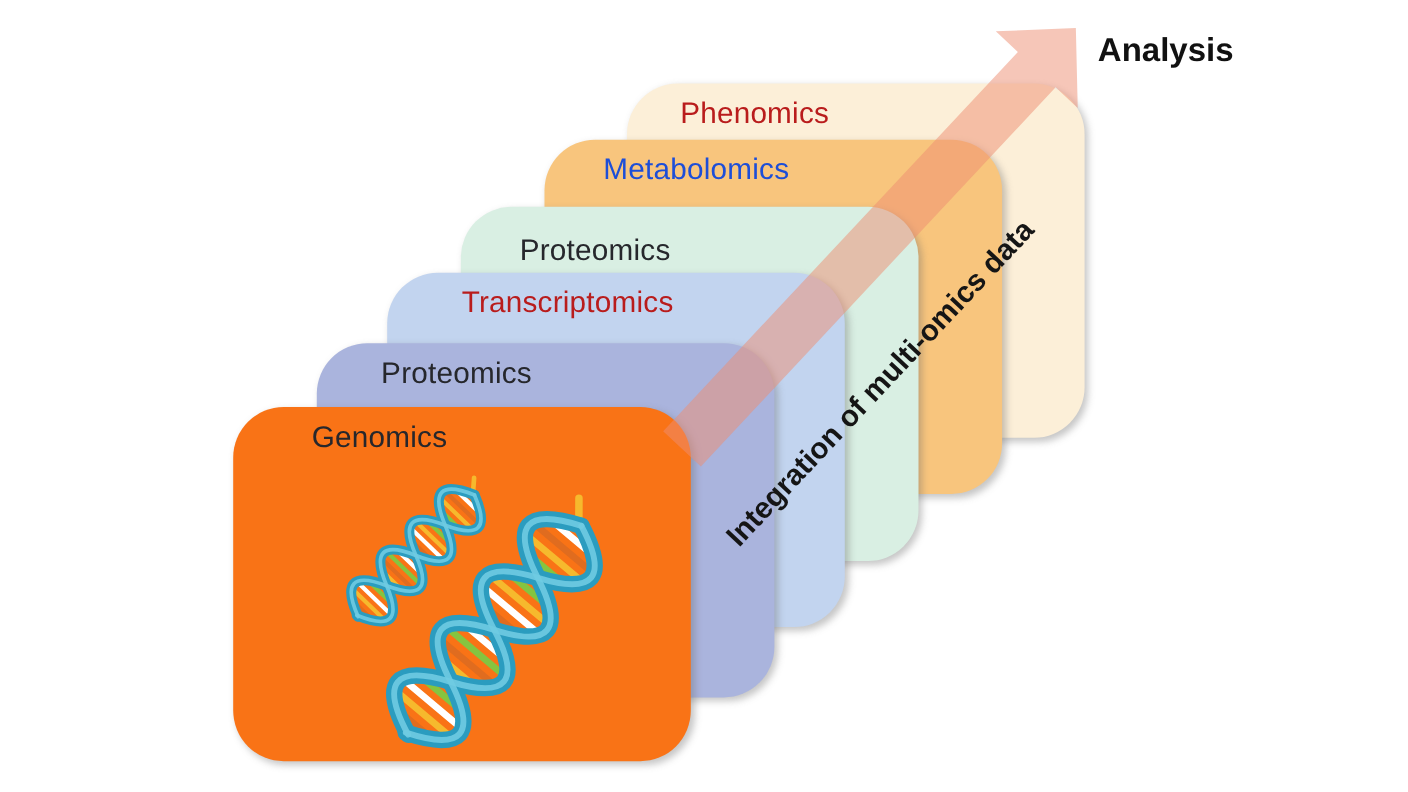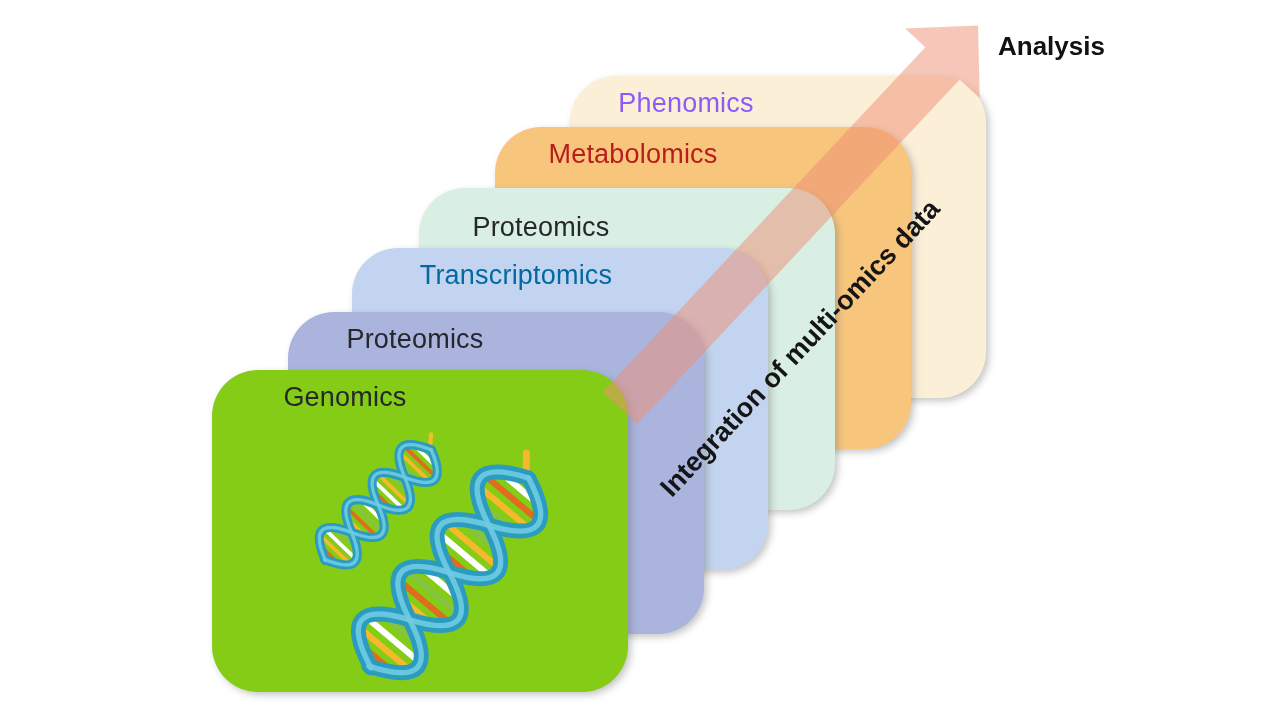--- a/index.html
+++ b/index.html
@@ -24,44 +24,44 @@
   .dna-svg{position:absolute;left:0;top:0;width:416px;height:322px;}
   .arrow-svg{position:absolute;left:0;top:0;width:1280px;height:720px;pointer-events:none;}
   .diagonal-label{
     position:absolute;left:550px;top:327px;width:500px;height:42px;line-height:42px;
     text-align:center;font-size:27px;font-weight:bold;
     transform:rotate(-46.9deg);transform-origin:center center;
     white-space:nowrap;
   }
   .analysis-label{
     position:absolute;left:998px;top:28px;height:36px;line-height:36px;
-    font-size:26px;font-weight:bold;white-space:nowrap;
+    font-size:30px;font-weight:bold;white-space:nowrap;
   }
 </style>
 </head>
 <body>
 
 <div class="canvas" style="background: rgb(255, 255, 255); fill: rgb(255, 255, 255);">
 
   <div class="card c0" style="background: rgb(252, 239, 216); fill: rgb(252, 239, 216);">
-    <span class="label" style="color: #8b5cf6;">Phenomics</span>
+    <span class="label" style="color: #b91c1c;">Phenomics</span>
   </div>
   <div class="card c1" style="background: rgb(248, 197, 125); fill: rgb(248, 197, 125);">
-    <span class="label" style="color: #b91c1c;">Metabolomics</span>
+    <span class="label" style="color: #1d4ed8;">Metabolomics</span>
   </div>
   <div class="card c2" style="background: rgb(217, 239, 227); fill: rgb(217, 239, 227);">
     <span class="label" style="color: rgb(38, 39, 44);">Proteomics</span>
   </div>
   <div class="card c3" style="background: rgb(194, 212, 239); fill: rgb(194, 212, 239);">
-    <span class="label" style="color: #0369a1;">Transcriptomics</span>
+    <span class="label" style="color: #b91c1c;">Transcriptomics</span>
   </div>
   <div class="card c4" style="background: rgb(170, 180, 221); fill: rgb(170, 180, 221);">
     <span class="label" style="color: rgb(38, 39, 44);">Proteomics</span>
   </div>
-  <div class="card c5" style="background: #84cc16; fill: rgb(184, 182, 181);">
+  <div class="card c5" style="background: #f97316; fill: rgb(184, 182, 181);">
     <span class="label" style="color: rgb(38, 39, 44);">Genomics</span>
 
     <svg class="dna-svg" viewBox="0 0 416 322" aria-hidden="true">
       <defs>
         <g id="helix">
 
           <line x1="8" y1="-16" x2="8" y2="16" stroke-width="4.5" stroke-linecap="round" style="stroke: rgb(224, 108, 31);"></line>
           <line x1="17" y1="-25" x2="17" y2="25" stroke-width="4.5" stroke-linecap="round" style="stroke: rgb(246, 185, 45);"></line>
           <line x1="26" y1="-25" x2="26" y2="25" stroke-width="4.5" stroke-linecap="round" style="stroke: rgb(255, 255, 255);"></line>
           <line x1="35" y1="-16" x2="35" y2="16" stroke-width="4.5" stroke-linecap="round" style="stroke: rgb(133, 196, 64);"></line>

